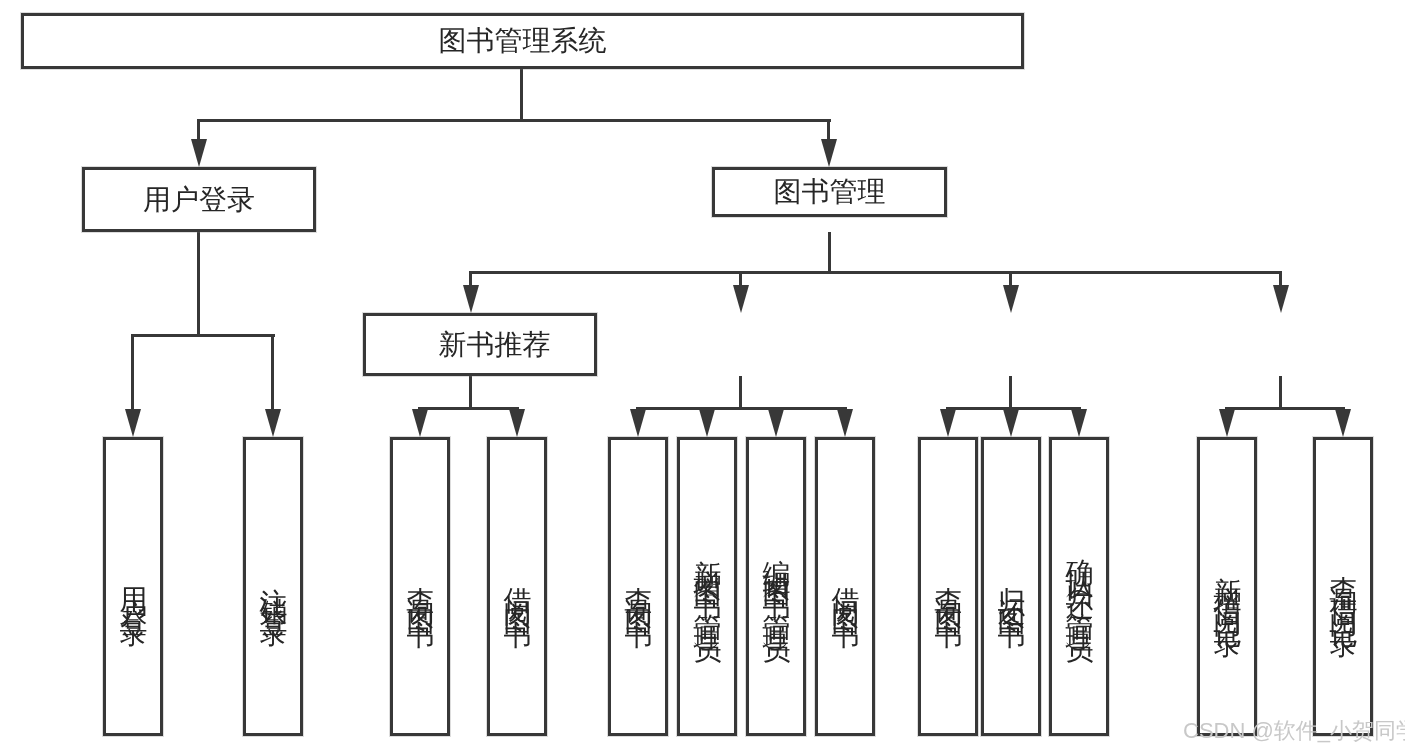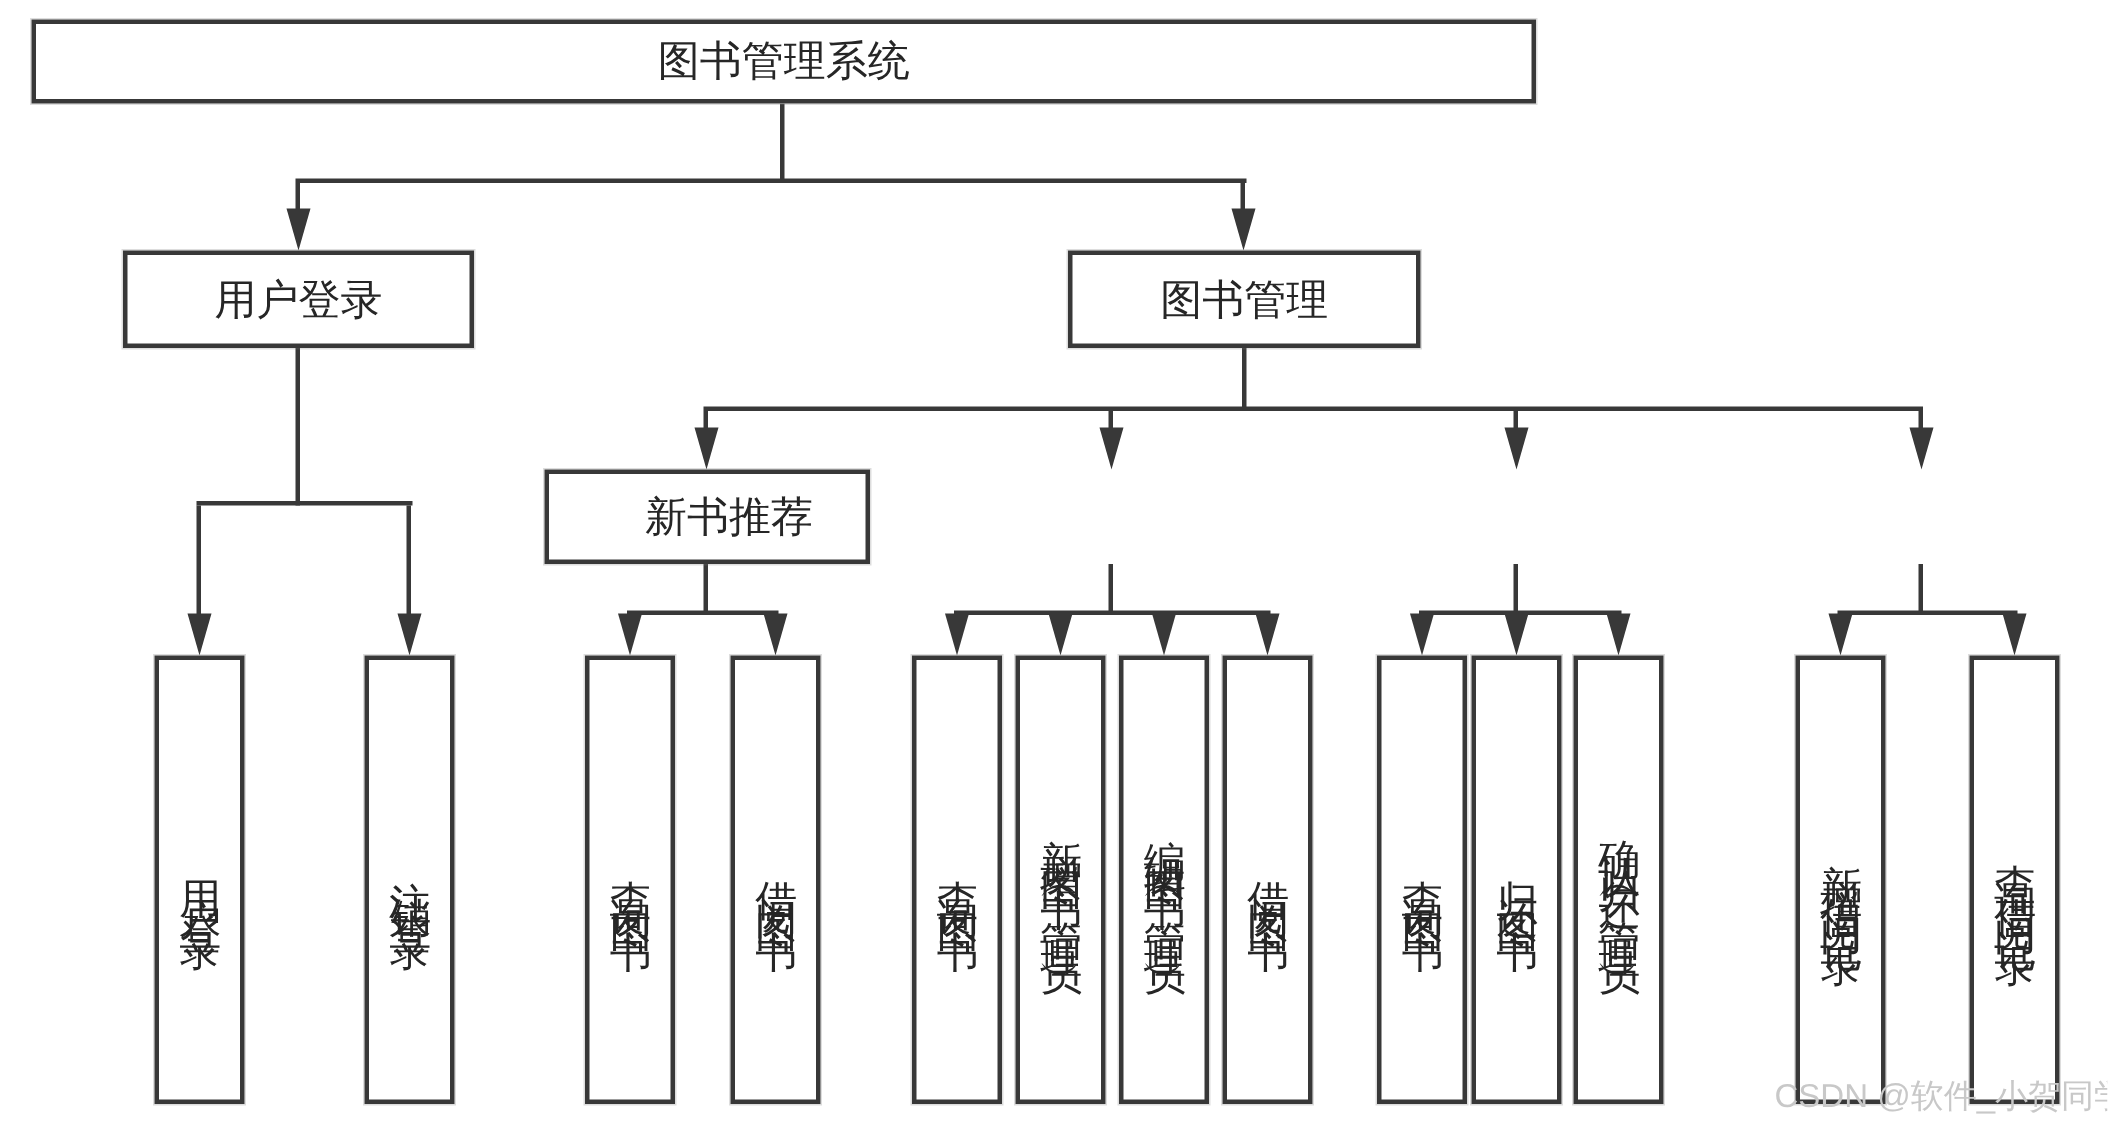--- a/index.html
+++ b/index.html
@@ -33,23 +33,23 @@
   }
 </style>
 </head>
 <body>
 
 <div id="canvas">
 
   <div class="box root" style="left:21px; top:13px; width:1003px; height:56px;">图书管理系统</div>
 
   <div class="box" style="left:82px; top:167px; width:234px; height:65px;">用户登录</div>
-  <div class="box" style="left:712px; top:167px; width:235px; height:65px;">图书管理</div>
+  <div class="box" style="left:712px; top:167px; width:235px; height:50px;">图书管理</div>
 
-  <div class="box" style="left:363px; top:313px; width:217px; height:63px;padding-left:29px;">新书推荐</div>
+  <div class="box" style="left:363px; top:313px; width:234px; height:63px;padding-left:29px;">新书推荐</div>
 
   <div class="box v" style="left:103px; top:437px; width:60px; height:299px;">用户登录</div>
   <div class="box v" style="left:243px; top:437px; width:60px; height:299px;">注销登录</div>
 
   <div class="box v" style="left:390px; top:437px; width:60px; height:299px;">查询图书</div>
   <div class="box v" style="left:487px; top:437px; width:60px; height:299px;">借阅图书</div>
 
   <div class="box v" style="left:608px; top:437px; width:60px; height:299px;">查询图书</div>
   <div class="box v" style="left:677px; top:437px; width:60px; height:299px;">新增图书（管理员）</div>
   <div class="box v" style="left:746px; top:437px; width:60px; height:299px;">编辑图书（管理员）</div>

